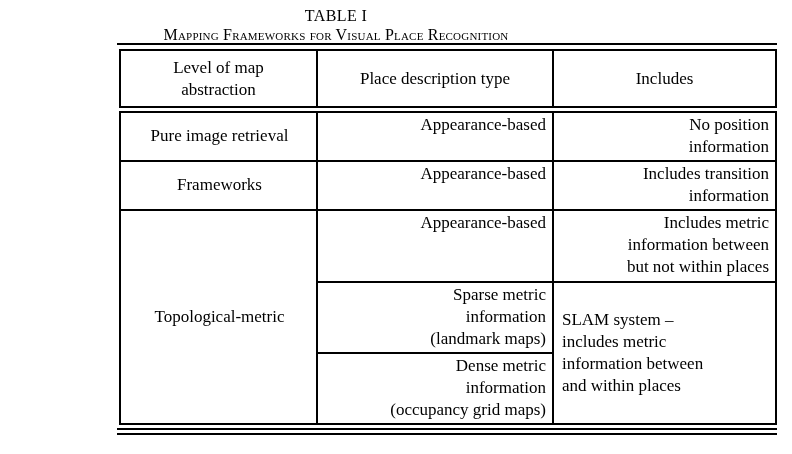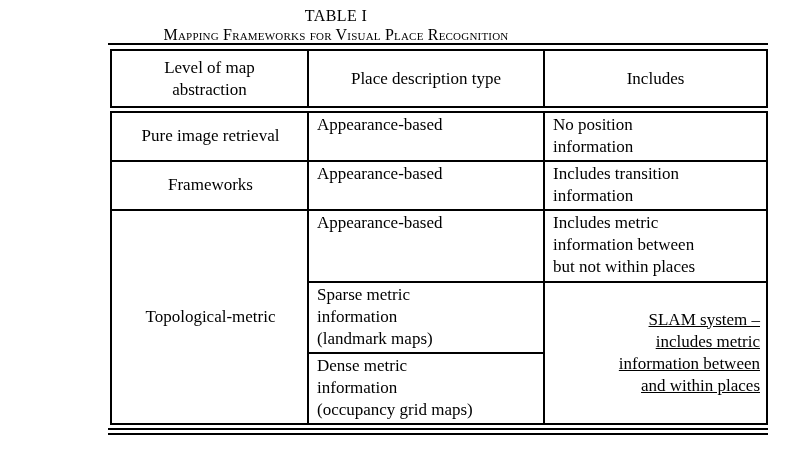--- a/index.html
+++ b/index.html
@@ -11,21 +11,21 @@
     overflow: hidden;
   }
   .page { position: relative; width: 792px; height: 454px; background: #ffffff; }
 
   
   .caption { position: absolute; top: 6px; left: 0; width: 672px; text-align: center; }
   .caption-label { font-size: 16px; line-height: 19px; letter-spacing: 0.4px; }
   .caption-title { font-size: 16px; line-height: 19px; font-variant: small-caps; letter-spacing: 0.2px; }
 
   
-  .table-wrap { position: absolute; left: 108px; top: 43px; width: 660px; }
+  .table-wrap { position: absolute; left: 117px; top: 43px; width: 660px; }
   .rule-top { height: 2px; background: #000; margin-bottom: 4px; }
   .rule-bottom { margin-top: 3px; height: 3px; border-top: 2px solid #000; border-bottom: 2px solid #000; }
 
   table.vpr {
     border-collapse: collapse;
     table-layout: fixed;
     width: 656px;
     margin-left: 2px;
   }
   table.vpr th, table.vpr td {
@@ -38,22 +38,22 @@
   }
   table.vpr thead th {
     border-bottom: 7px double #000;
     font-weight: normal;
     text-align: center;
     vertical-align: middle;
     height: 53px;
     padding: 1px 4px;
   }
   td.abs-cell { text-align: center; vertical-align: middle; padding: 1px 4px; margin-left: 32px; }
-  td.desc-cell, td.comm-cell { text-align: left; vertical-align: top; }
-  td.slam-cell { text-align: right; vertical-align: middle; text-decoration: underline; }
+  td.desc-cell, td.comm-cell { text-align: right; vertical-align: top; }
+  td.slam-cell { text-align: left; vertical-align: middle; }
 
   tr.r1 { height: 46px; }
   tr.r2 { height: 46px; }
   tr.r3 { height: 72px; }
   tr.r4 { height: 68px; }
   tr.r5 { height: 70px; }
 </style>
 </head>
 <body>
 

